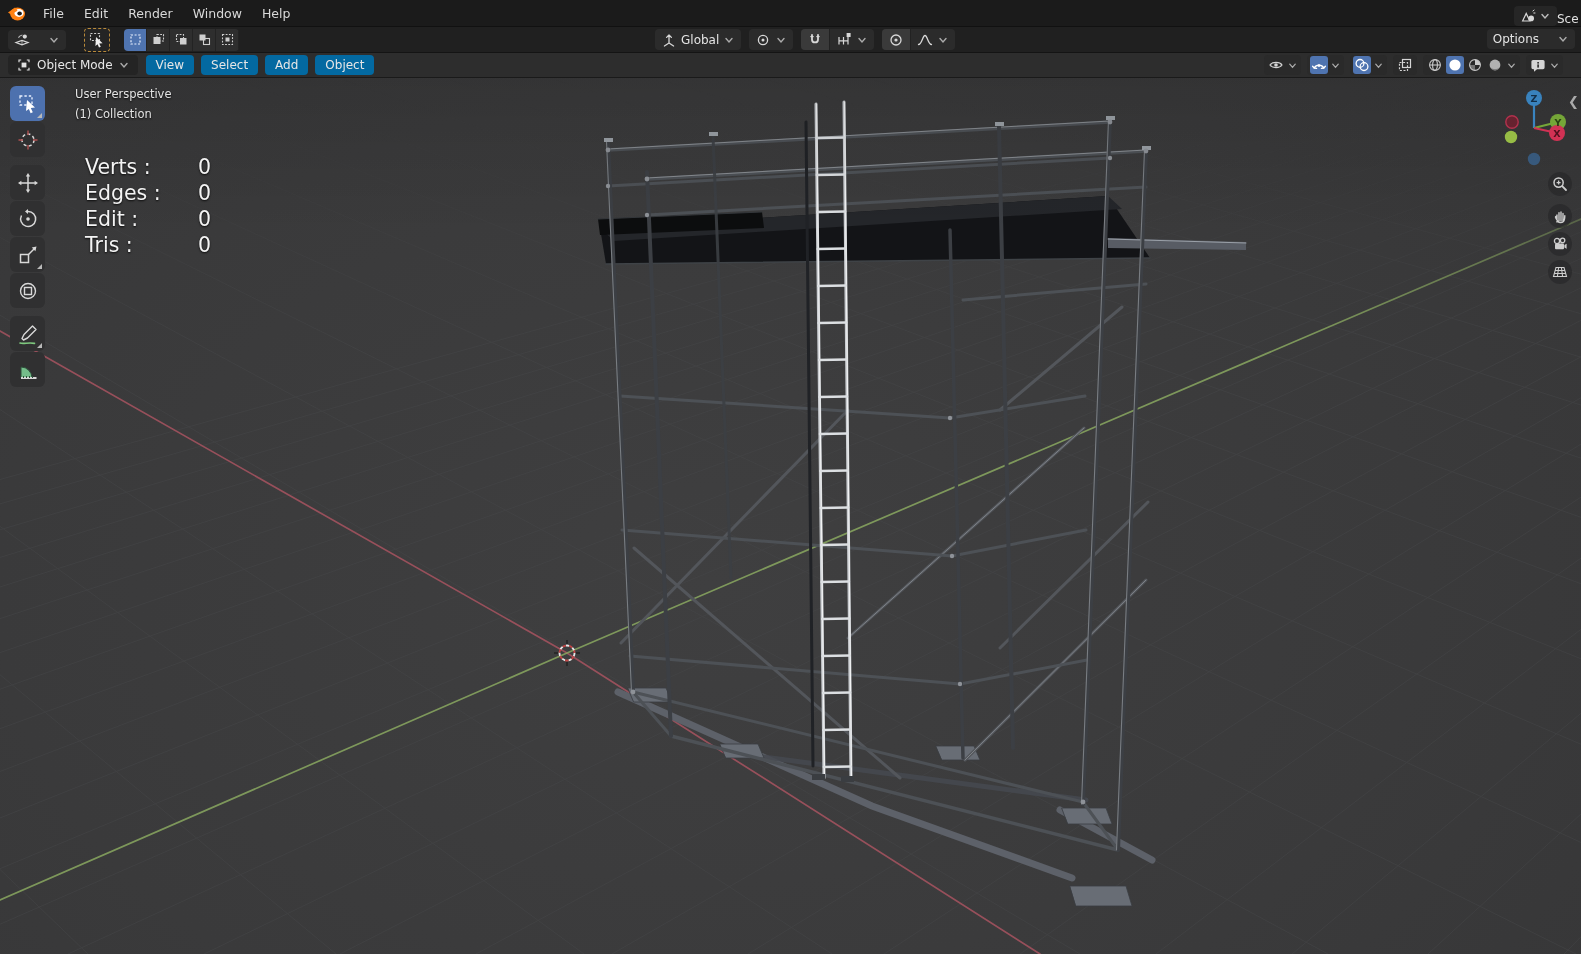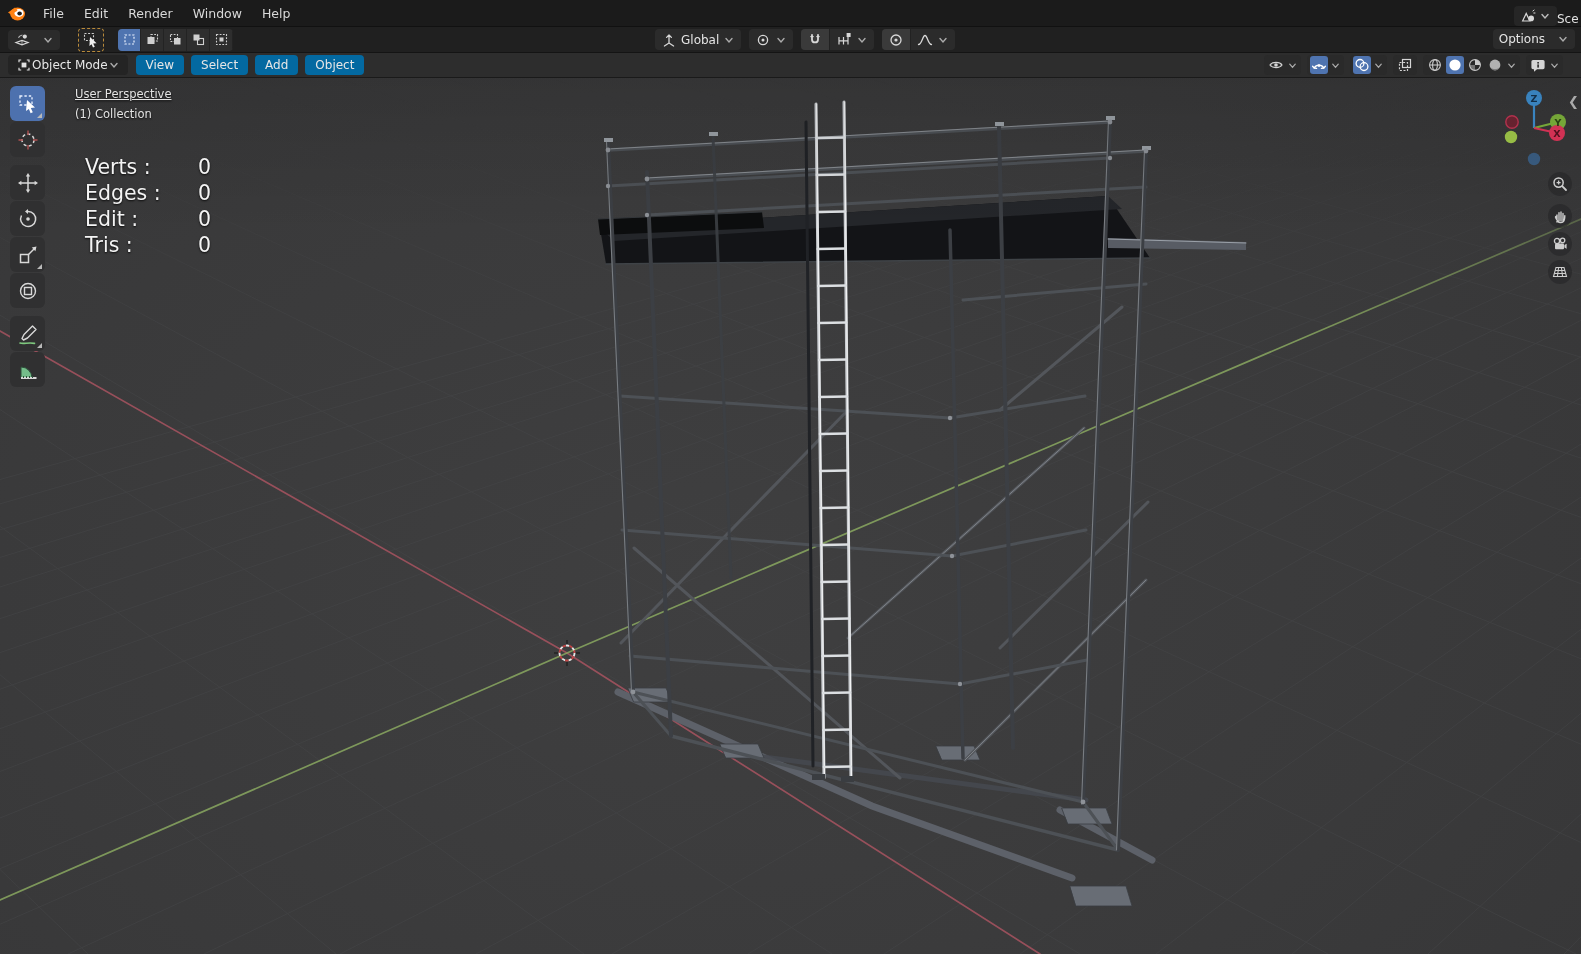--- a/index.html
+++ b/index.html
@@ -15,37 +15,37 @@
   .tab{height:23px;display:flex;align-items:center;padding:0 13px;font-size:12px;color:#9c9c9c;
        border-radius:5px 5px 0 0;margin-right:1px;}
   .tab.active{background:#3d3d3d;color:#ffffff;}
   .tab-add{color:#bbb;font-size:14px;padding:0 10px;}
   #row1-right{margin-left:auto;display:flex;align-items:flex-end;height:100%;}
   .scene-widget{display:flex;align-items:center;gap:3px;padding:0 6px;height:20px;background:#262626;border-radius:4px;}
   .scene-text{font-size:12px;color:#e2e2e2;width:24px;overflow:hidden;white-space:nowrap;}
   
   #row2{position:absolute;left:0;top:27px;width:100%;height:26px;background:#202020;
         display:flex;align-items:center;border-bottom:1px solid #141414;box-sizing:border-box;}
-  .hbtn{display:inline-flex;align-items:center;gap:12px;background:#2b2b2b;border-radius:4px;
+  .hbtn{display:inline-flex;align-items:center;gap:18px;background:#2b2b2b;border-radius:4px;
         padding:0 6px;height:20px;font-size:12px;color:#e4e4e4;}
   .tool-active-btn{width:24px;height:22px;border:1px dashed #b98a3b;border-radius:4px;
         display:flex;align-items:center;justify-content:center;margin-left:18px;background:rgba(255,255,255,0.02);}
   .selmode{display:flex;margin-left:14px;border-radius:4px;overflow:hidden;}
   .selmode .sm{width:22px;height:22px;display:flex;align-items:center;justify-content:center;background:#2e2e2e;border-right:1px solid #232323;}
   .selmode .sm.active{background:#4f74b0;}
   #center-cluster{position:absolute;left:655px;top:2px;display:flex;align-items:center;gap:8px;}
   .seg{display:flex;align-items:center;background:#2b2b2b;border-radius:4px;height:21px;}
   .seg .part{display:flex;align-items:center;gap:4px;padding:0 6px;height:100%;}
   .seg .part+.part{border-left:1px solid #222;}
   .seg .lbl{font-size:12px;color:#e4e4e4;}
   #options-btn{position:absolute;right:6px;top:2px;}
   
   #row3{position:absolute;left:0;top:53px;width:100%;height:25px;background:#2d2d2d;
         display:flex;align-items:center;border-bottom:1px solid #1a1a1a;box-sizing:border-box;}
-  .vh-btn{display:inline-flex;align-items:center;background:#242424;border-radius:4px;
+  .vh-btn{display:inline-flex;align-items:center;gap:5px;background:#242424;border-radius:4px;
           padding:0 8px;height:20px;font-size:12px;color:#e6e6e6;margin-right:8px;}
   .vh-menu{background:#0369a1;border-radius:4px;padding:0 10px;height:20px;display:inline-flex;
            align-items:center;font-size:12px;color:#e6e6e6;margin-right:7px;}
   #vh-right{margin-left:auto;display:flex;align-items:center;gap:6px;margin-right:18px;}
   .icochip{display:flex;align-items:center;gap:2px;background:#2a2a2a;border-radius:4px;height:20px;padding:0 3px;}
   .icochip .ic{width:18px;height:18px;display:flex;align-items:center;justify-content:center;border-radius:3px;}
   .icochip .ic.on{background:#4f74b0;}
   
   #viewport{position:absolute;left:0;top:78px;width:1581px;height:876px;
     background:radial-gradient(1300px 900px at 45% 58%, #3f3f40 0%, #3a3a3b 55%, #353536 100%);}
@@ -55,21 +55,21 @@
   
   #ltoolbar{position:absolute;left:10px;top:8px;display:flex;flex-direction:column;}
   .tgap{height:7px;}
   .tbtn{width:35px;height:35px;margin-bottom:1px;background:#303031;border-radius:6px;
         display:flex;align-items:center;justify-content:center;position:relative;}
   .tbtn.active{background:#4d71ae;}
   .tbtn.has-sub::after{content:"";position:absolute;right:3px;bottom:3px;border-style:solid;
         border-width:0 0 5px 5px;border-color:transparent transparent #b9b9b9 transparent;}
   
   .ovl{position:absolute;color:#e3e3e3;text-shadow:0 1px 2px rgba(0,0,0,0.85);}
-  #view-label{left:75px;top:9px;font-size:11.5px;text-decoration:underline;}
+  #view-label{left:75px;top:9px;font-size:11.5px;}
   #coll-label{left:75px;top:29px;font-size:11.5px;}
   #stats{left:85px;top:76px;font-size:20.5px;color:#f4f4f4;}
   #stats .row{display:flex;height:26px;align-items:center;}
   #stats .lab{width:88px;}
   #stats .val{width:38px;text-align:right;}
   #scene-stats{left:1389px;top:735px;font-size:19px;line-height:20px;color:#ececec;}
   #scene-stats .dim{color:#9b9b9b;}
   
   .navico{position:absolute;width:24px;height:24px;border-radius:50%;background:rgba(38,38,40,0.65);
           display:flex;align-items:center;justify-content:center;}

